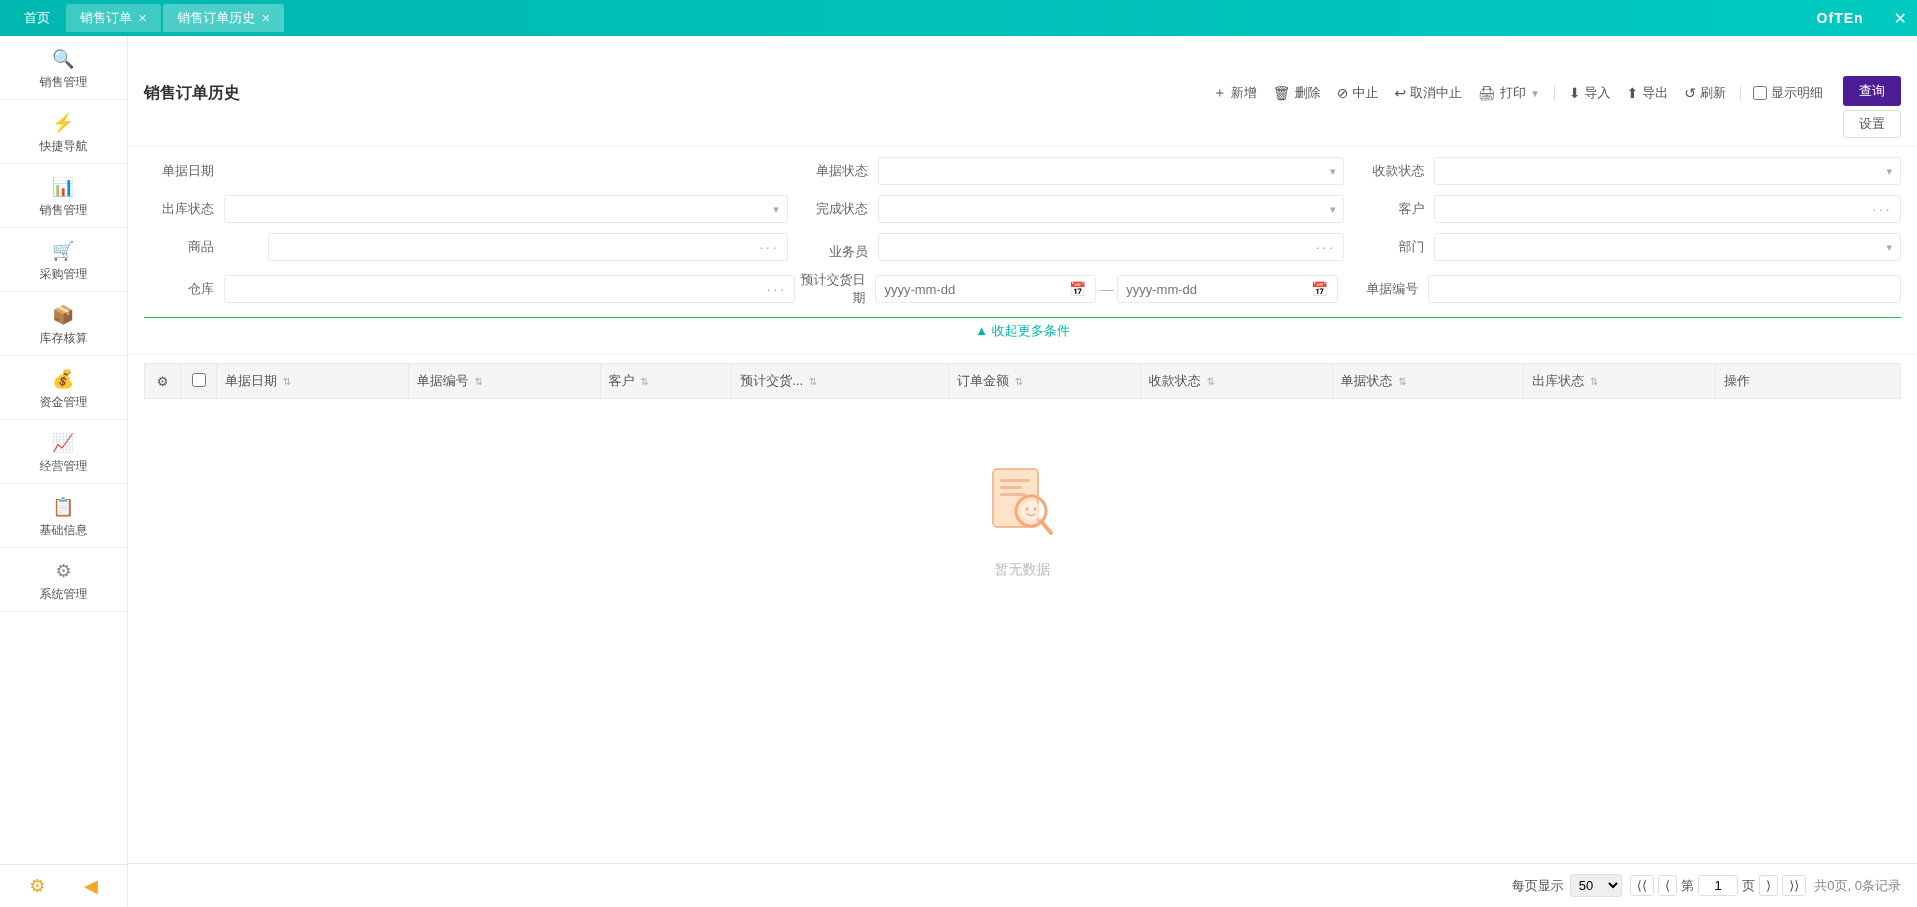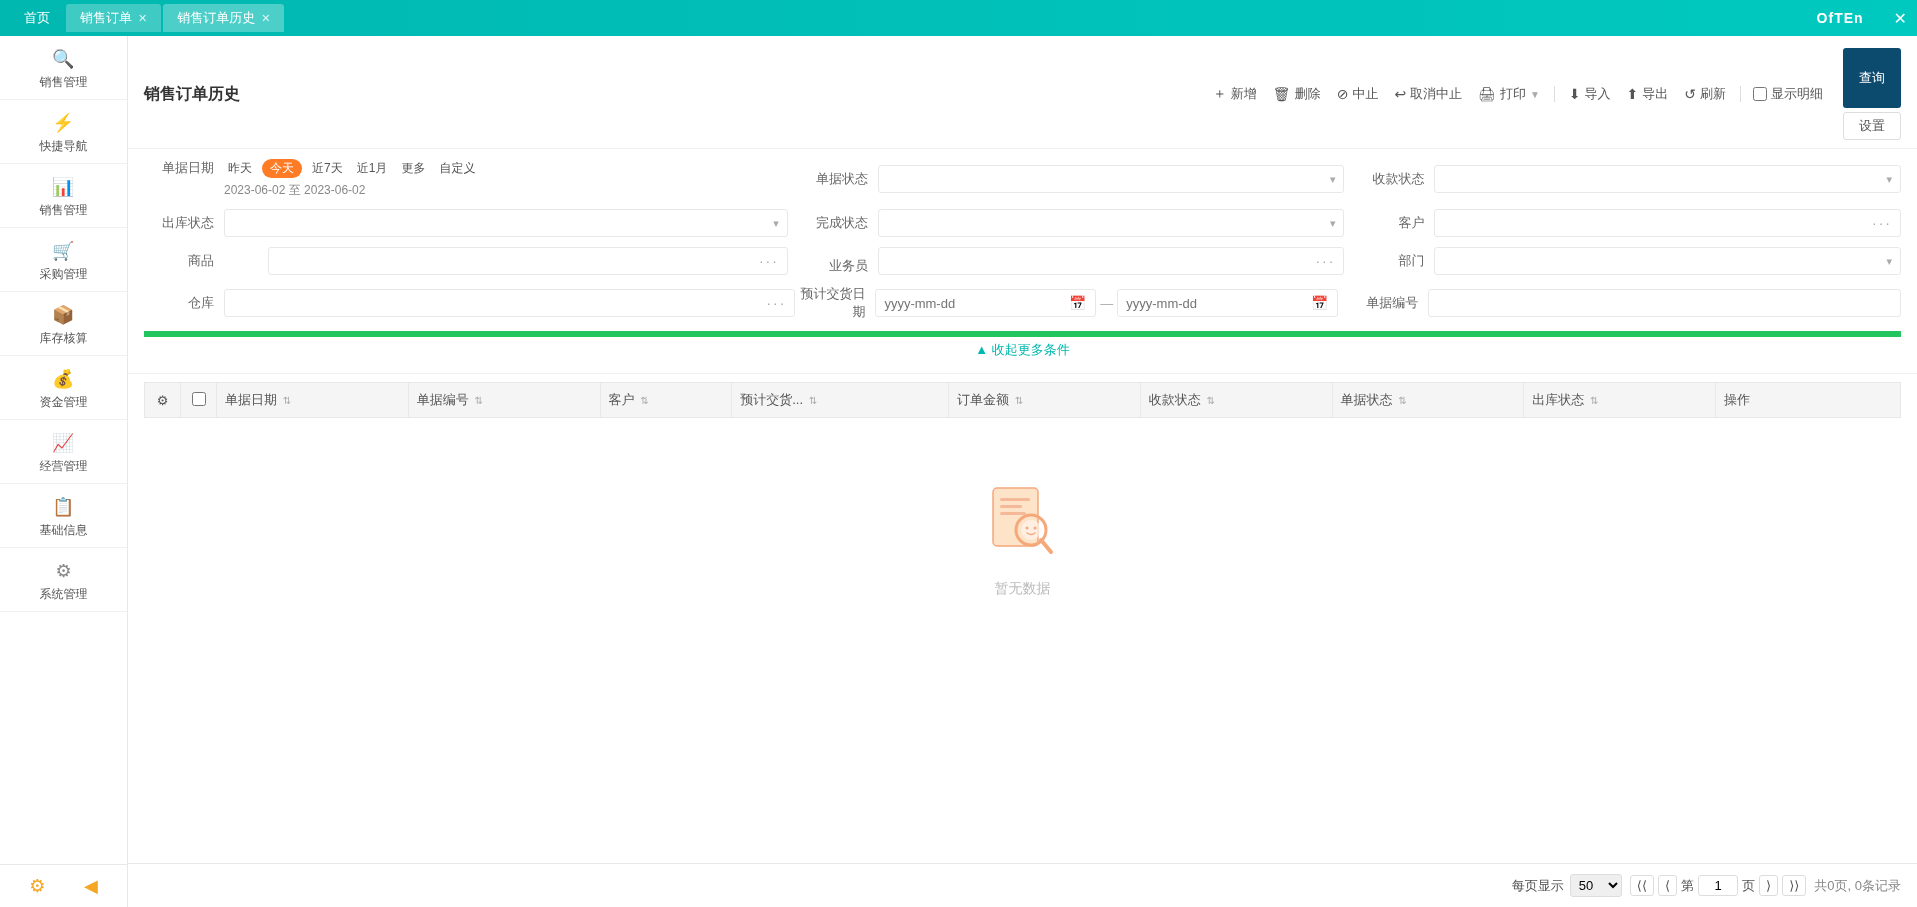--- a/index.html
+++ b/index.html
@@ -140,27 +140,28 @@
       gap: 4px;
       font-size: 13px;
       color: #555;
       cursor: pointer;
       padding: 3px 2px;
     }
     .toolbar-btn .btn-icon { font-size: 14px; }
     .toolbar-separator { width: 1px; height: 16px; background: #ddd; }
 
     .btn-query {
-      background: #0c4a6e;
+      background: #4c1d95;
       color: white;
       border: none;
-      padding: 21px 16px;
+      padding: 6px 16px;
       border-radius: 3px;
       cursor: pointer;
       font-size: 13px;
+      margin-top: 28px;
     }
     .btn-set {
       background: white;
       color: #555;
       border: 1px solid #ddd;
       padding: 4px 14px;
       border-radius: 3px;
       cursor: pointer;
       font-size: 13px;
     }
@@ -253,21 +254,21 @@
       font-size: 12px;
       color: #888;
     }
 
     .collapse-btn {
       text-align: center;
       padding: 4px;
       color: #00b8b0;
       cursor: pointer;
       font-size: 12px;
-      border-top: 6px solid #22c55e;
+      border-top: 1px solid #22c55e;
       margin-top: 6px;
     }
 
     
     .table-section {
       flex: 1;
       overflow: auto;
       padding: 0 16px;
     }
     .data-table {
@@ -499,31 +500,20 @@
         </div>
       </div>
     </div>
 
     <div class="filter-section">
 
       <div class="filter-row">
 
         <div style="display:flex; align-items:flex-start; flex:1.2;">
           <span class="filter-label">单据日期</span>
-          <div class="date-section">
-            <div class="date-btns">
-              <span class="date-btn">昨天</span>
-              <span class="date-btn active">今天</span>
-              <span class="date-btn">近7天</span>
-              <span class="date-btn">近1月</span>
-              <span class="date-btn">更多</span>
-              <span class="date-btn">自定义</span>
-            </div>
-            <div class="date-range">2023-06-02 至 2023-06-02</div>
-          </div>
         </div>
 
         <div style="display:flex; align-items:center; flex:1; margin-left:20px;">
           <span class="filter-label" style="width:70px;">单据状态</span>
           <div class="filter-control" style="flex:1;">
             <span style="color:#ccc; font-size:12px;"></span>
             <span class="dropdown-arrow">▾</span>
           </div>
         </div>
 

